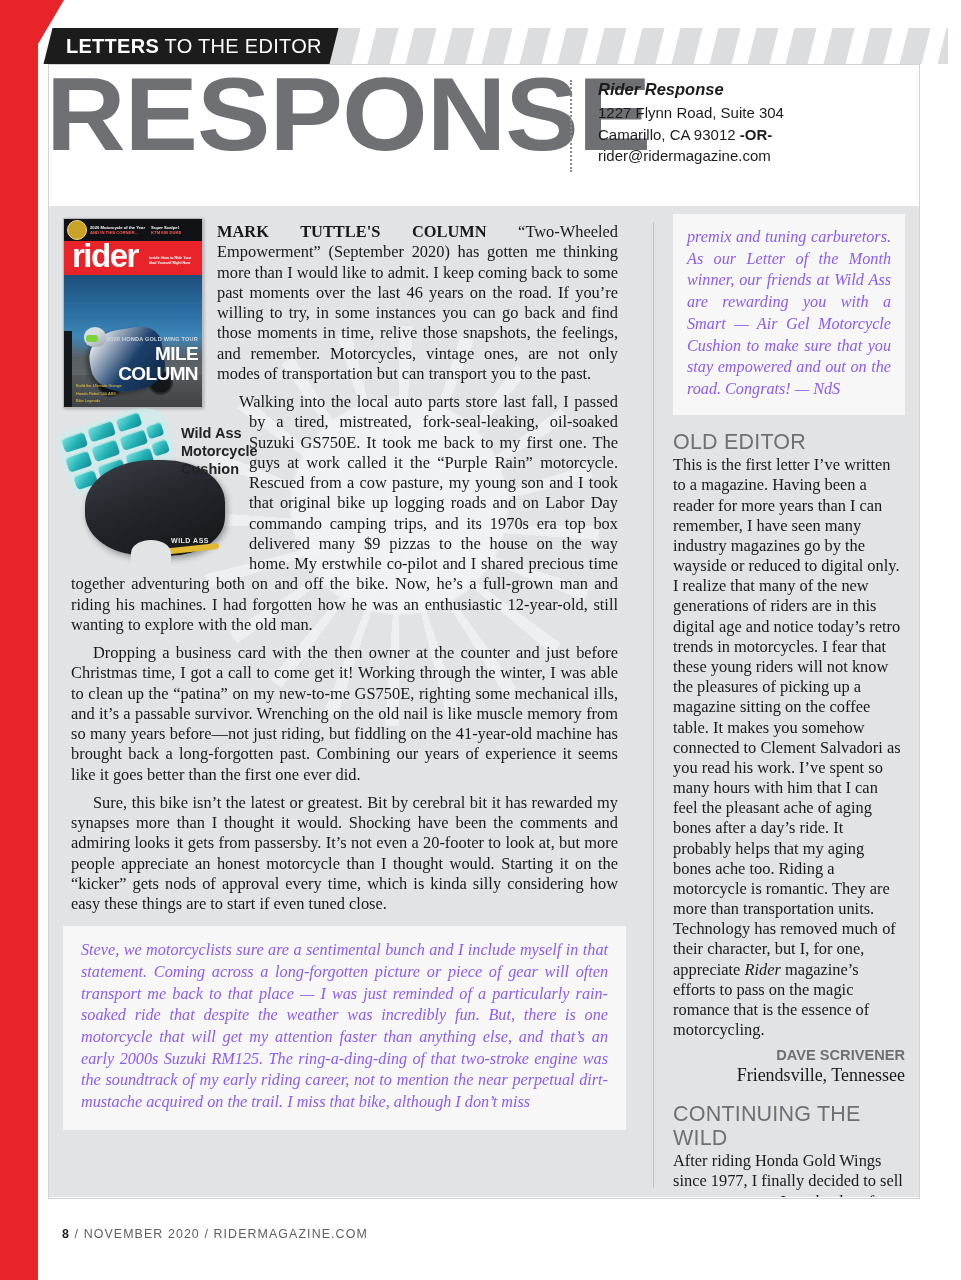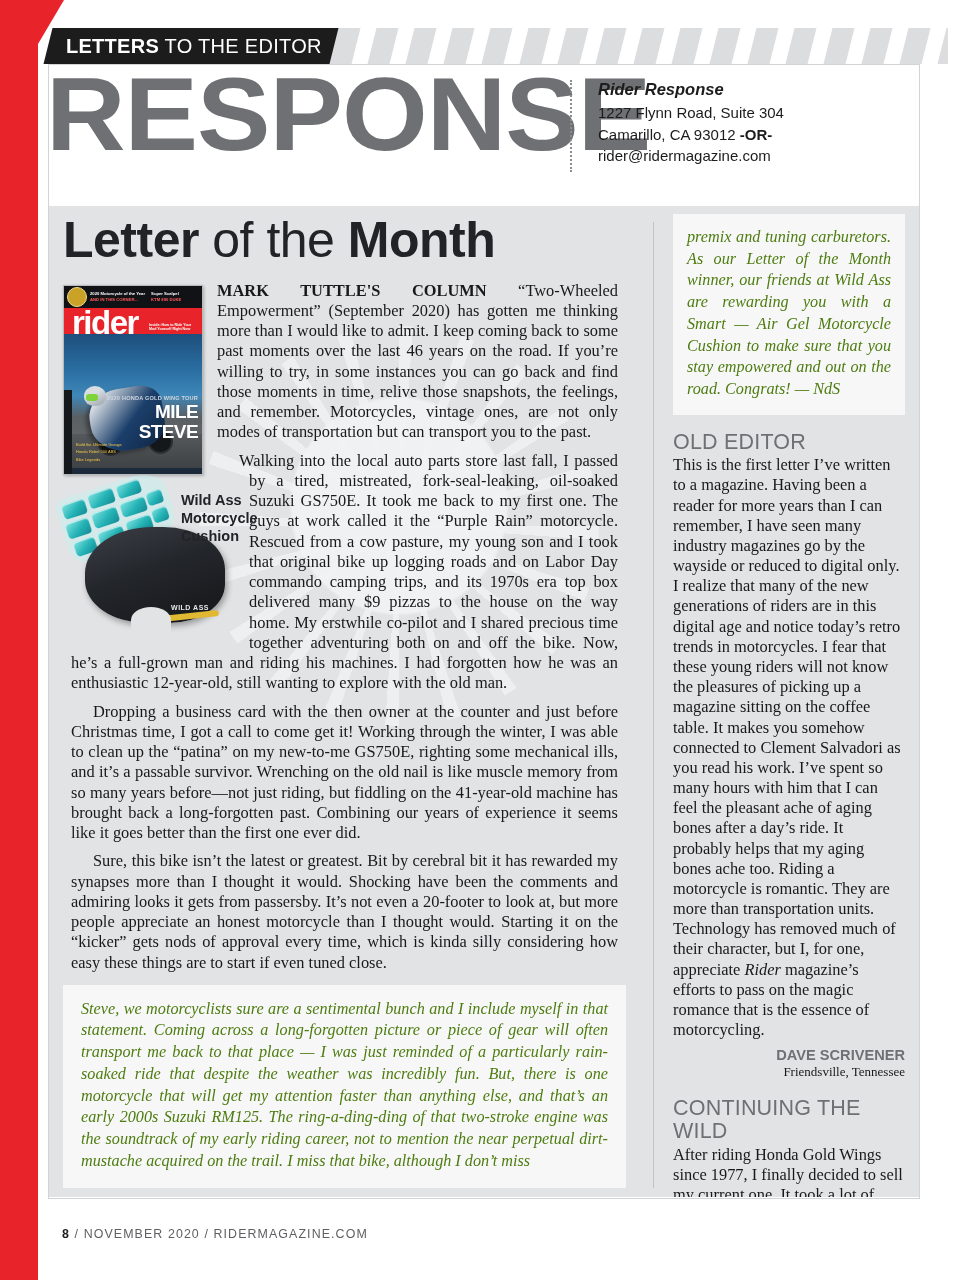--- a/index.html
+++ b/index.html
@@ -220,21 +220,21 @@
     position: absolute; left: 0; top: 22px; width: 100%; height: 34px;
     background: #e8242a;
   }
   .cover-rider {
     position: absolute; left: 8px; top: 20px;
     font-family: "Liberation Sans", sans-serif;
     font-weight: 700; font-size: 33px; color: #fff;
     letter-spacing: -1.5px; line-height: 1;
   }
   .cover-photo {
-    position: absolute; left: 0; top: 48px; width: 100%; height: 134px;
+    position: absolute; left: 0; top: 56px; width: 100%; height: 134px;
     background:
       linear-gradient(#1d4f7c 0%, #2b6fa3 28%, #3f87b8 46%, #5a5f63 62%, #6b6f72 100%);
   }
   .cover-road {
     position: absolute; left: 0; bottom: 0; width: 100%; height: 34px;
     background: linear-gradient(#55595c, #3e4245);
   }
   .cover-bike {
     position: absolute; left: 26px; bottom: 18px;
     width: 74px; height: 62px;
@@ -382,21 +382,21 @@
     margin-top: 12px;
     background: #f7f7f8;
     padding: 14px 18px 16px 18px;
     box-sizing: border-box;
   }
   .editor-text {
     font-family: "Liberation Serif", serif;
     font-style: italic;
     font-size: 16.2px;
     line-height: 1.34;
-    color: #4d7c0f;
+    color: #8b5cf6;
     margin: 0;
     text-align: justify;
   }
 
   
   .col-divider {
     position: absolute;
     left: 604px; top: 16px;
     width: 1px; height: 966px;
     background: #c2c3c6;
@@ -432,21 +432,21 @@
     margin: 0;
   }
   .right-text i { font-style: italic; }
   .right-sig {
     font-family: "Liberation Sans", sans-serif;
     font-weight: 700; font-size: 14.6px; color: #6f7073;
     text-align: right; margin-top: 6px; line-height: 1.25;
   }
   .right-sig-city {
     font-family: "Liberation Serif", serif;
-    font-weight: 400; font-size: 13px; color: #19191b;
+    font-weight: 400; font-size: 18px; color: #19191b;
     text-align: right; line-height: 1.25;
   }
 
   
   .footer {
     position: absolute;
     left: 62px; top: 1227px;
     font-family: "Liberation Sans", sans-serif;
     font-size: 12.4px;
     color: #5e5f62;
@@ -496,21 +496,20 @@
     <div class="address-line">1227 Flynn Road, Suite 304</div>
     <div class="address-line"><span>Camarillo, CA 93012 </span><b>-OR-</b></div>
     <div class="address-line">rider@ridermagazine.com</div>
   </div>
 </div>
 
 <div class="content-area">
   <div class="watermark"></div>
 
   <div class="left-col">
-    <h1 class="lom-title"><span class="hv">Letter </span><span class="lt">of the </span><span class="hv">Month</span></h1>
 
     <div class="figure-cover">
       <div class="cover-img">
         <div class="cover-top-strip">
           <div class="cover-badge"></div>
           <div class="cover-top-txt">
             <div>2020 Motorcycle of the Year</div>
             <div class="red">AND IN THIS CORNER...</div>
           </div>
           <div class="cover-top-txt" style="margin-left:6px">
@@ -524,21 +523,21 @@
         <div class="cover-sticker">Inside: How to Ride Your Mod Yourself Right Now</div>
         <div class="cover-photo">
           <div class="cover-road"></div>
           <div class="cover-wheel" style="left:34px;bottom:12px"></div>
           <div class="cover-wheel" style="left:84px;bottom:14px"></div>
           <div class="cover-bike"></div>
           <div class="cover-helmet"></div>
           <div class="cover-headline">
             <div class="cover-kicker">2020 HONDA GOLD WING TOUR</div>
             <div class="cover-mile">MILE</div>
-            <div class="cover-mile">STEVE</div>
+            <div class="cover-mile">COLUMN</div>
           </div>
           <div class="cover-side-strip"></div>
           <div class="cover-side-txt">MOTORCYCLING AT ITS BEST</div>
           <div class="cover-bullets">
             <div class="y">Build the Ultimate Garage</div>
             <div class="y">Honda Rebel 500 ABS</div>
             <div class="y">Bike Legends</div>
           </div>
         </div>
       </div>

